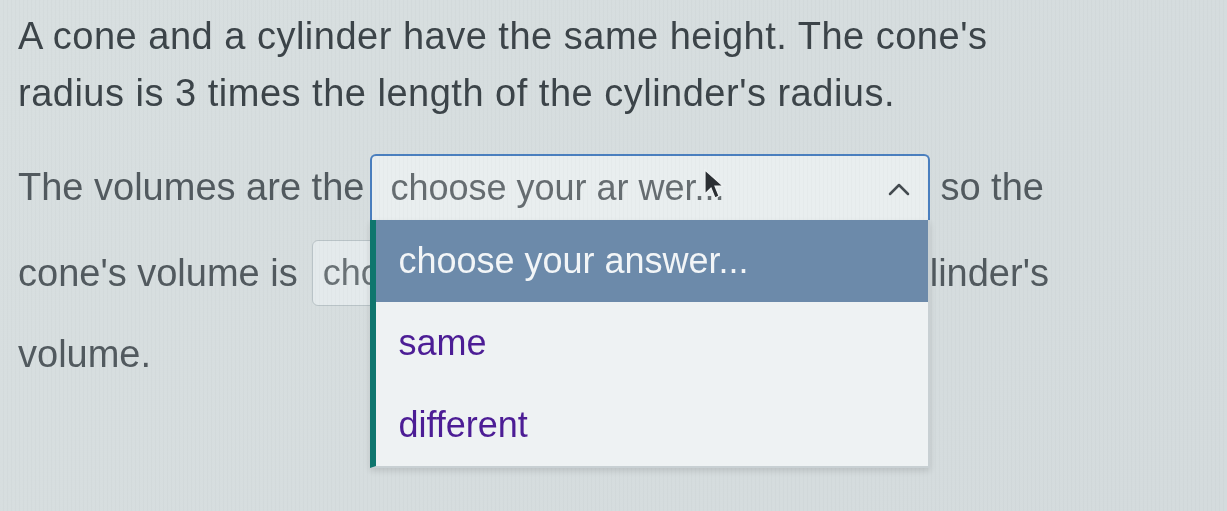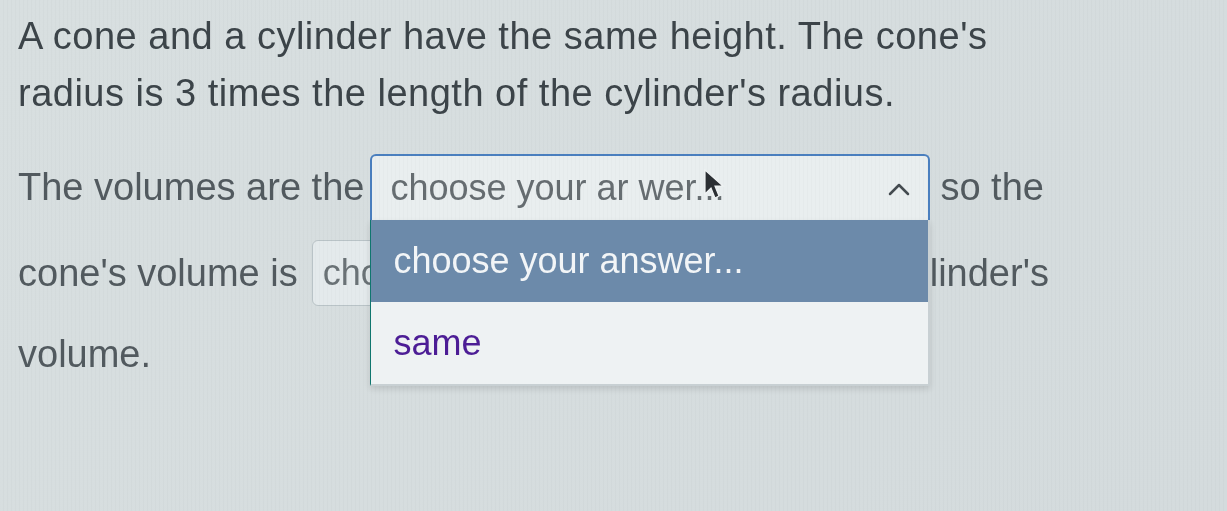--- a/index.html
+++ b/index.html
@@ -64,21 +64,21 @@
     }
     .dropdown {
       position: absolute;
       top: 64px;
       left: -2px;
       width: 560px;
       background: #eef2f3;
       border: 2px solid #4a7fbf;
       border-top: none;
       border-bottom: 2px solid #c8d0d3;
-      border-left: 1px solid #0f766e;
+      border-left: 6px solid #0f766e;
       border-right: 2px solid #c8d0d3;
       z-index: 10;
       box-shadow: 0 3px 6px rgba(0,0,0,0.12);
       font-size: 36px;
     }
     .dropdown-item {
       padding: 14px 22px;
       color: #4c1d95;
       cursor: pointer;
     }
@@ -140,20 +140,21 @@
         </svg>
     </span>
 
     <svg class="cursor-icon" width="26" height="34" viewBox="0 0 26 34">
       <path d="M3 2 L3 26 L9 20 L13 30 L17 28 L13 18 L21 18 Z" fill="#2b2f33" stroke="#f0f3f4" stroke-width="1.2"></path>
     </svg>
 
     <div class="dropdown">
       <div class="dropdown-item selected">choose your answer...</div>
       <div class="dropdown-item">same</div>
+      <div class="dropdown-item">different</div>
     </div>
   </div>
 
   <span class="text-segment">so the</span>
 </div>
 
 <div class="fill-line">
   <span class="text-segment">cone's volume is</span>
 
   <div class="select-closed">

